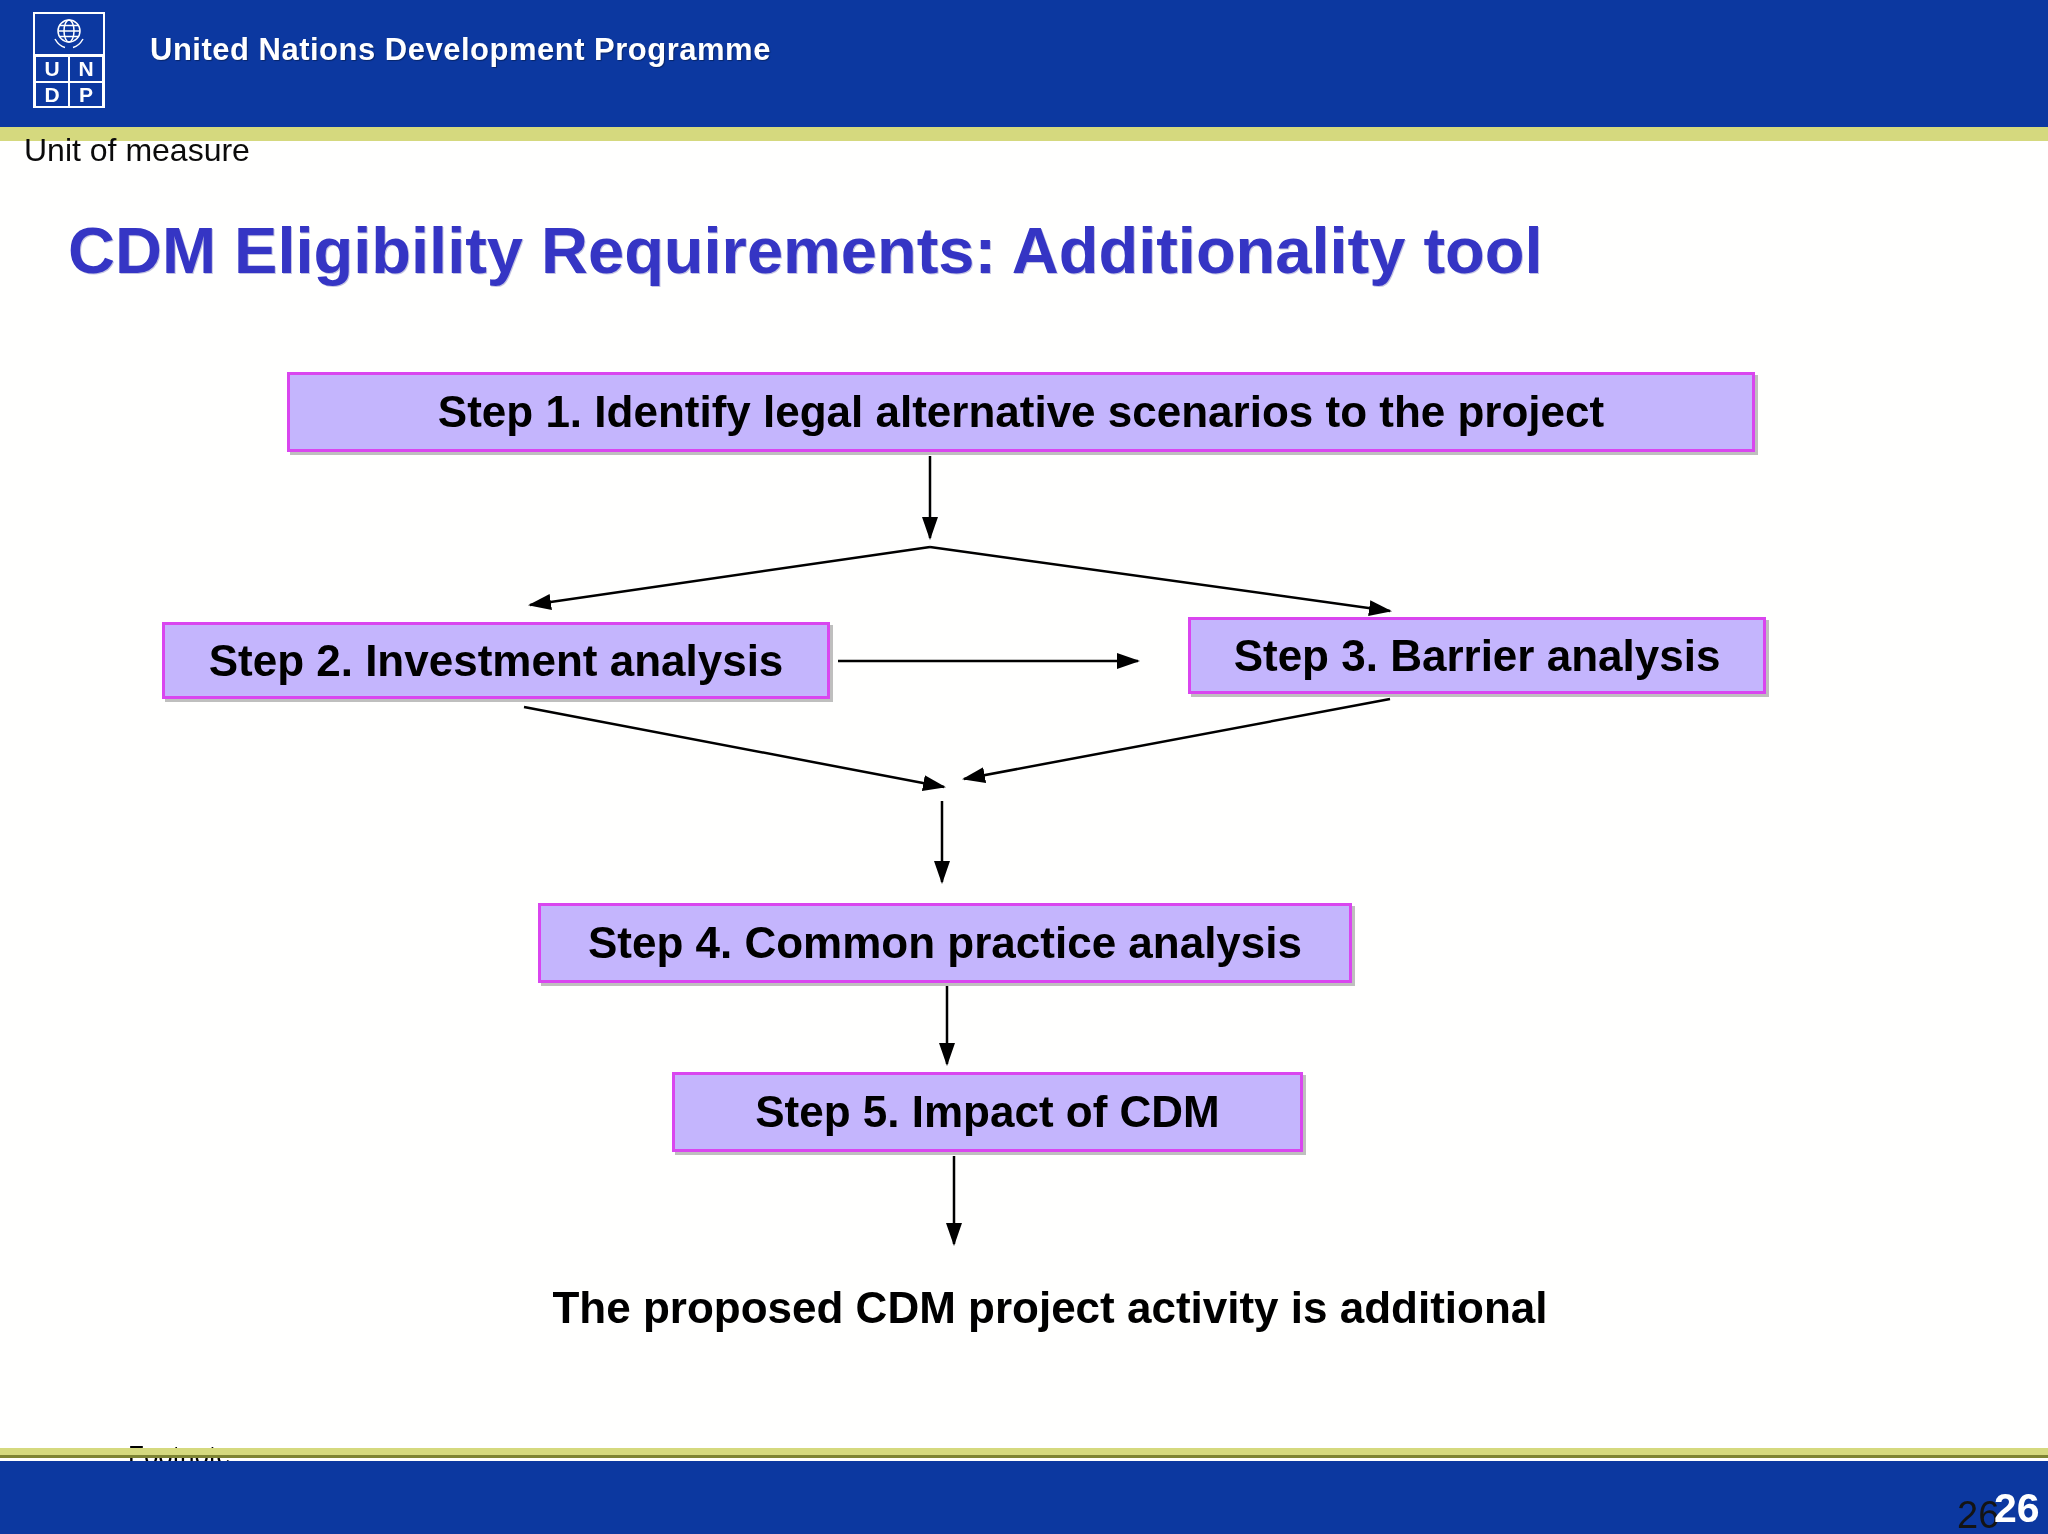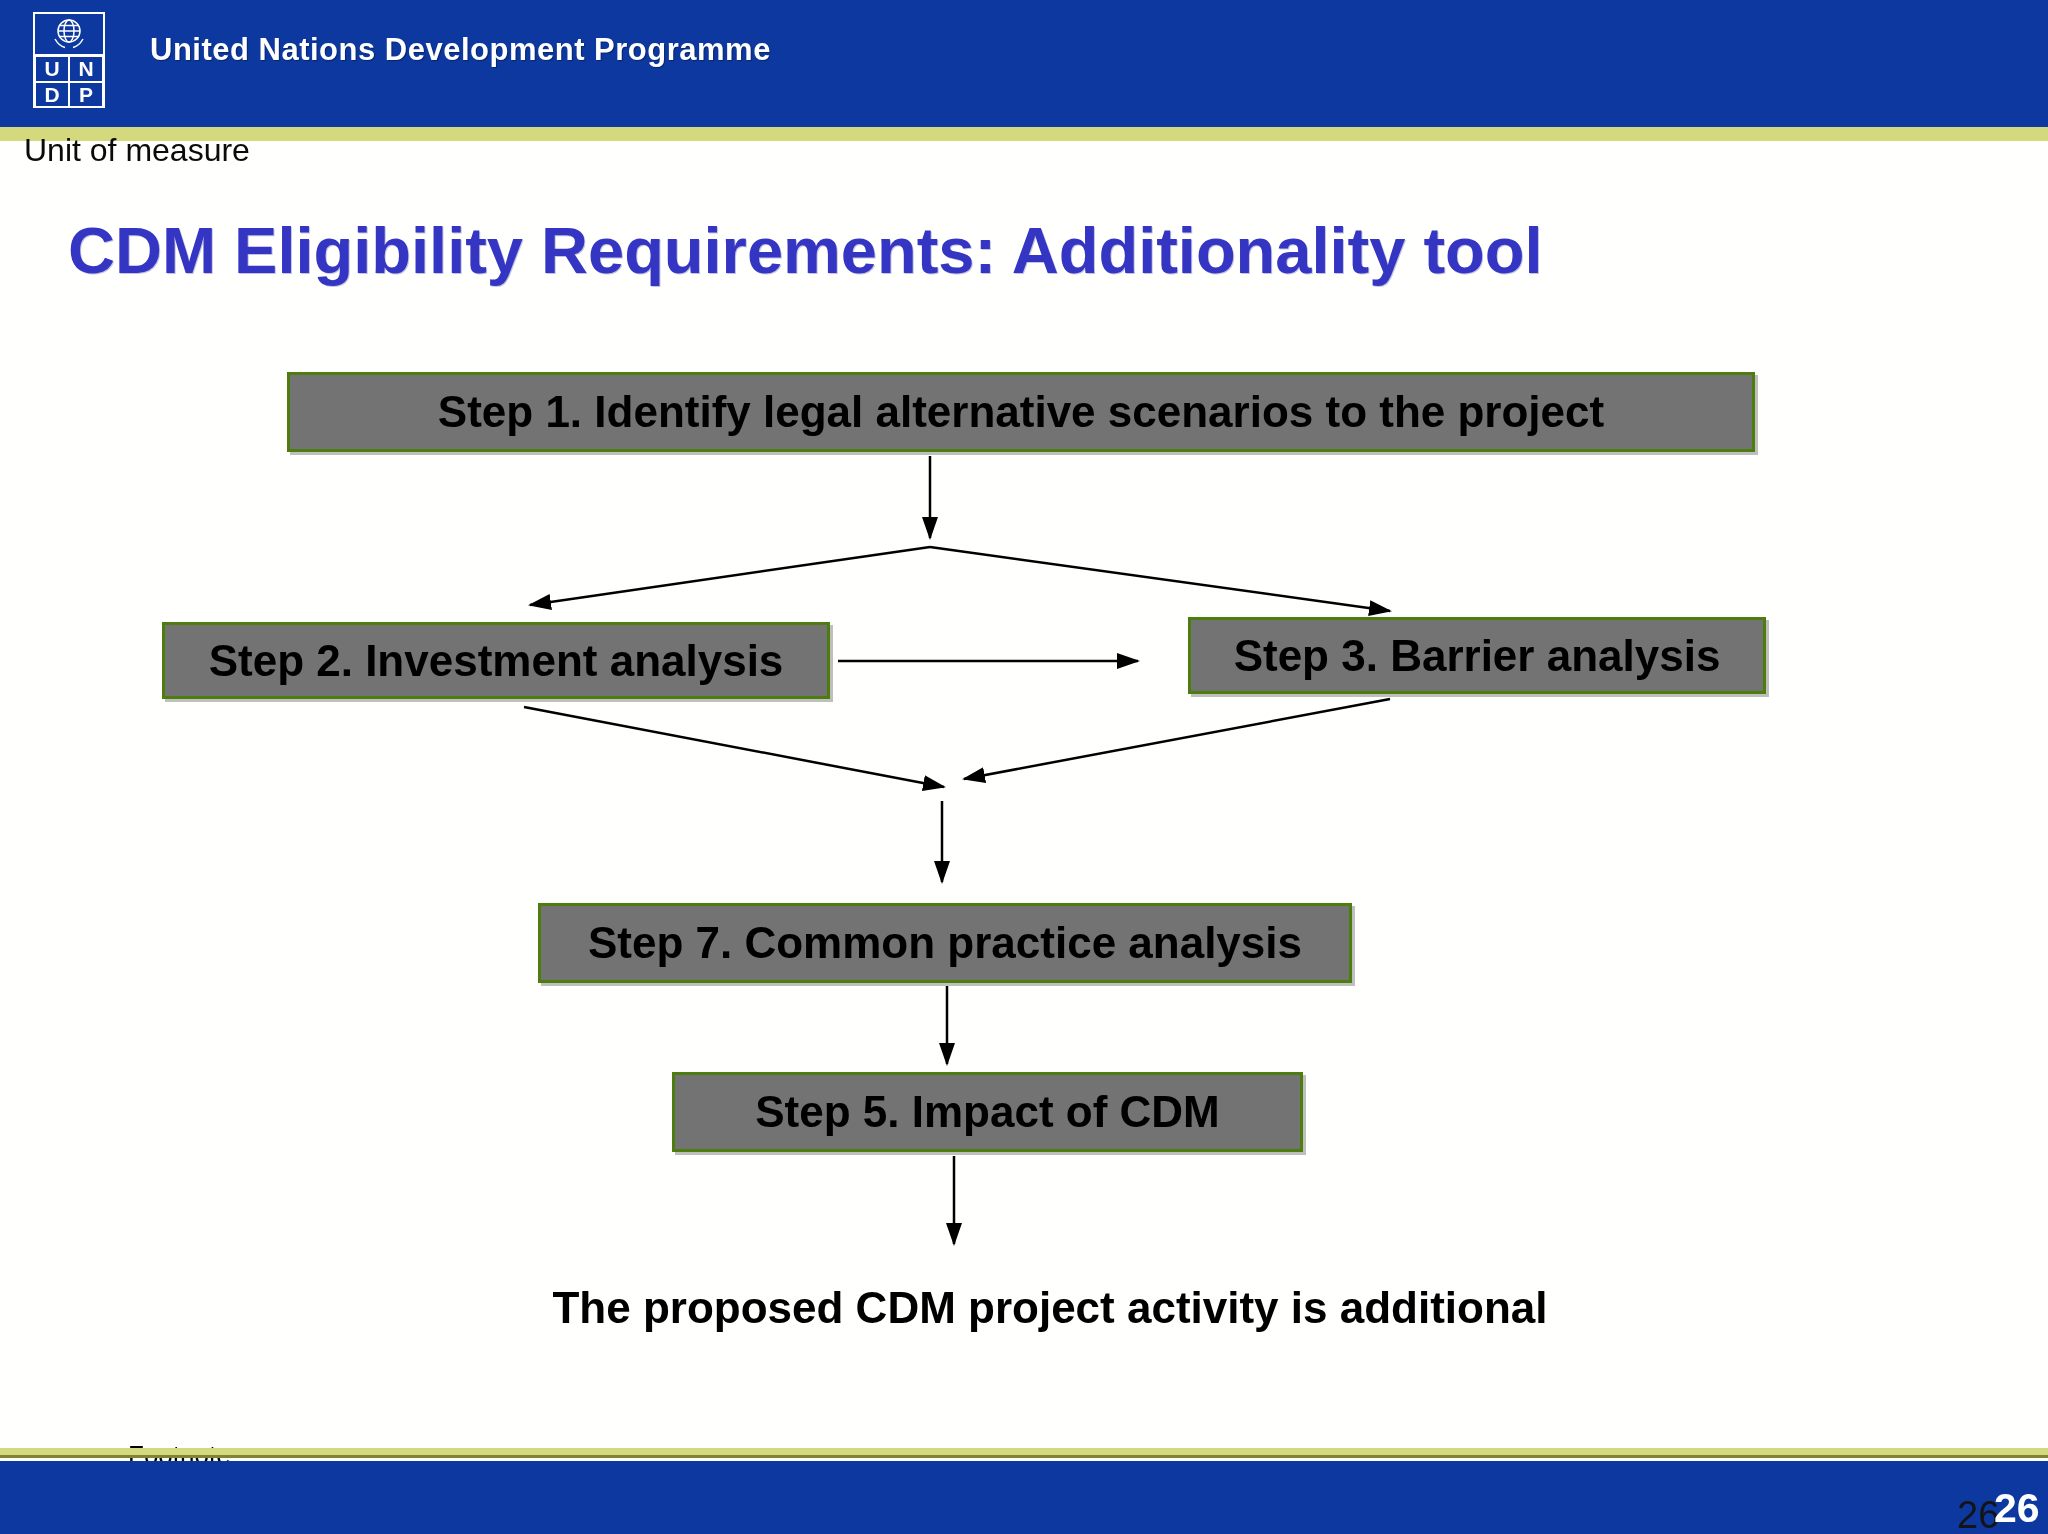--- a/index.html
+++ b/index.html
@@ -78,22 +78,22 @@
 
   
   .arrows {
     position: absolute; left: 0; top: 0;
     width: 2048px; height: 1534px;
     z-index: 1;
     pointer-events: none;
   }
   .step-box {
     position: absolute;
-    background: #737373;
-    border: 3px solid #4d7c0f;
+    background: #c4b5fd;
+    border: 3px solid #d946ef;
     box-shadow: 3px 3px 0 rgba(0,0,0,0.25);
     display: flex; align-items: center; justify-content: center;
     font-weight: bold; font-size: 44px; color: #000000;
     white-space: nowrap;
     z-index: 1;
   }
   .s1 { left: 287px; top: 372px; width: 1468px; height: 80px; }
   .s2 { left: 162px; top: 622px; width: 668px;  height: 77px; }
   .s3 { left: 1188px; top: 617px; width: 578px; height: 77px; }
   .s4 { left: 538px; top: 903px; width: 814px;  height: 80px; }
@@ -187,21 +187,21 @@
       <line x1="1390" y1="699" x2="964" y2="779" marker-end="url(#ah)"></line>
       <line x1="942" y1="801" x2="942" y2="882" marker-end="url(#ah)"></line>
       <line x1="947" y1="986" x2="947" y2="1064" marker-end="url(#ah)"></line>
       <line x1="954" y1="1156" x2="954" y2="1244" marker-end="url(#ah)"></line>
     </g>
   </svg>
 
   <div class="step-box s1">Step 1. Identify legal alternative scenarios to the project</div>
   <div class="step-box s2">Step 2. Investment analysis</div>
   <div class="step-box s3">Step 3. Barrier analysis</div>
-  <div class="step-box s4">Step 7. Common practice analysis</div>
+  <div class="step-box s4">Step 4. Common practice analysis</div>
   <div class="step-box s5">Step 5. Impact of CDM</div>
 
   <div class="result-text">The proposed CDM project activity is additional</div>
 
   <div class="footnote">Footnote</div>
   <div class="stripe-bottom"></div>
   <div class="footer"></div>
   <div class="page-black">26</div>
   <div class="page-white">26</div>
 

